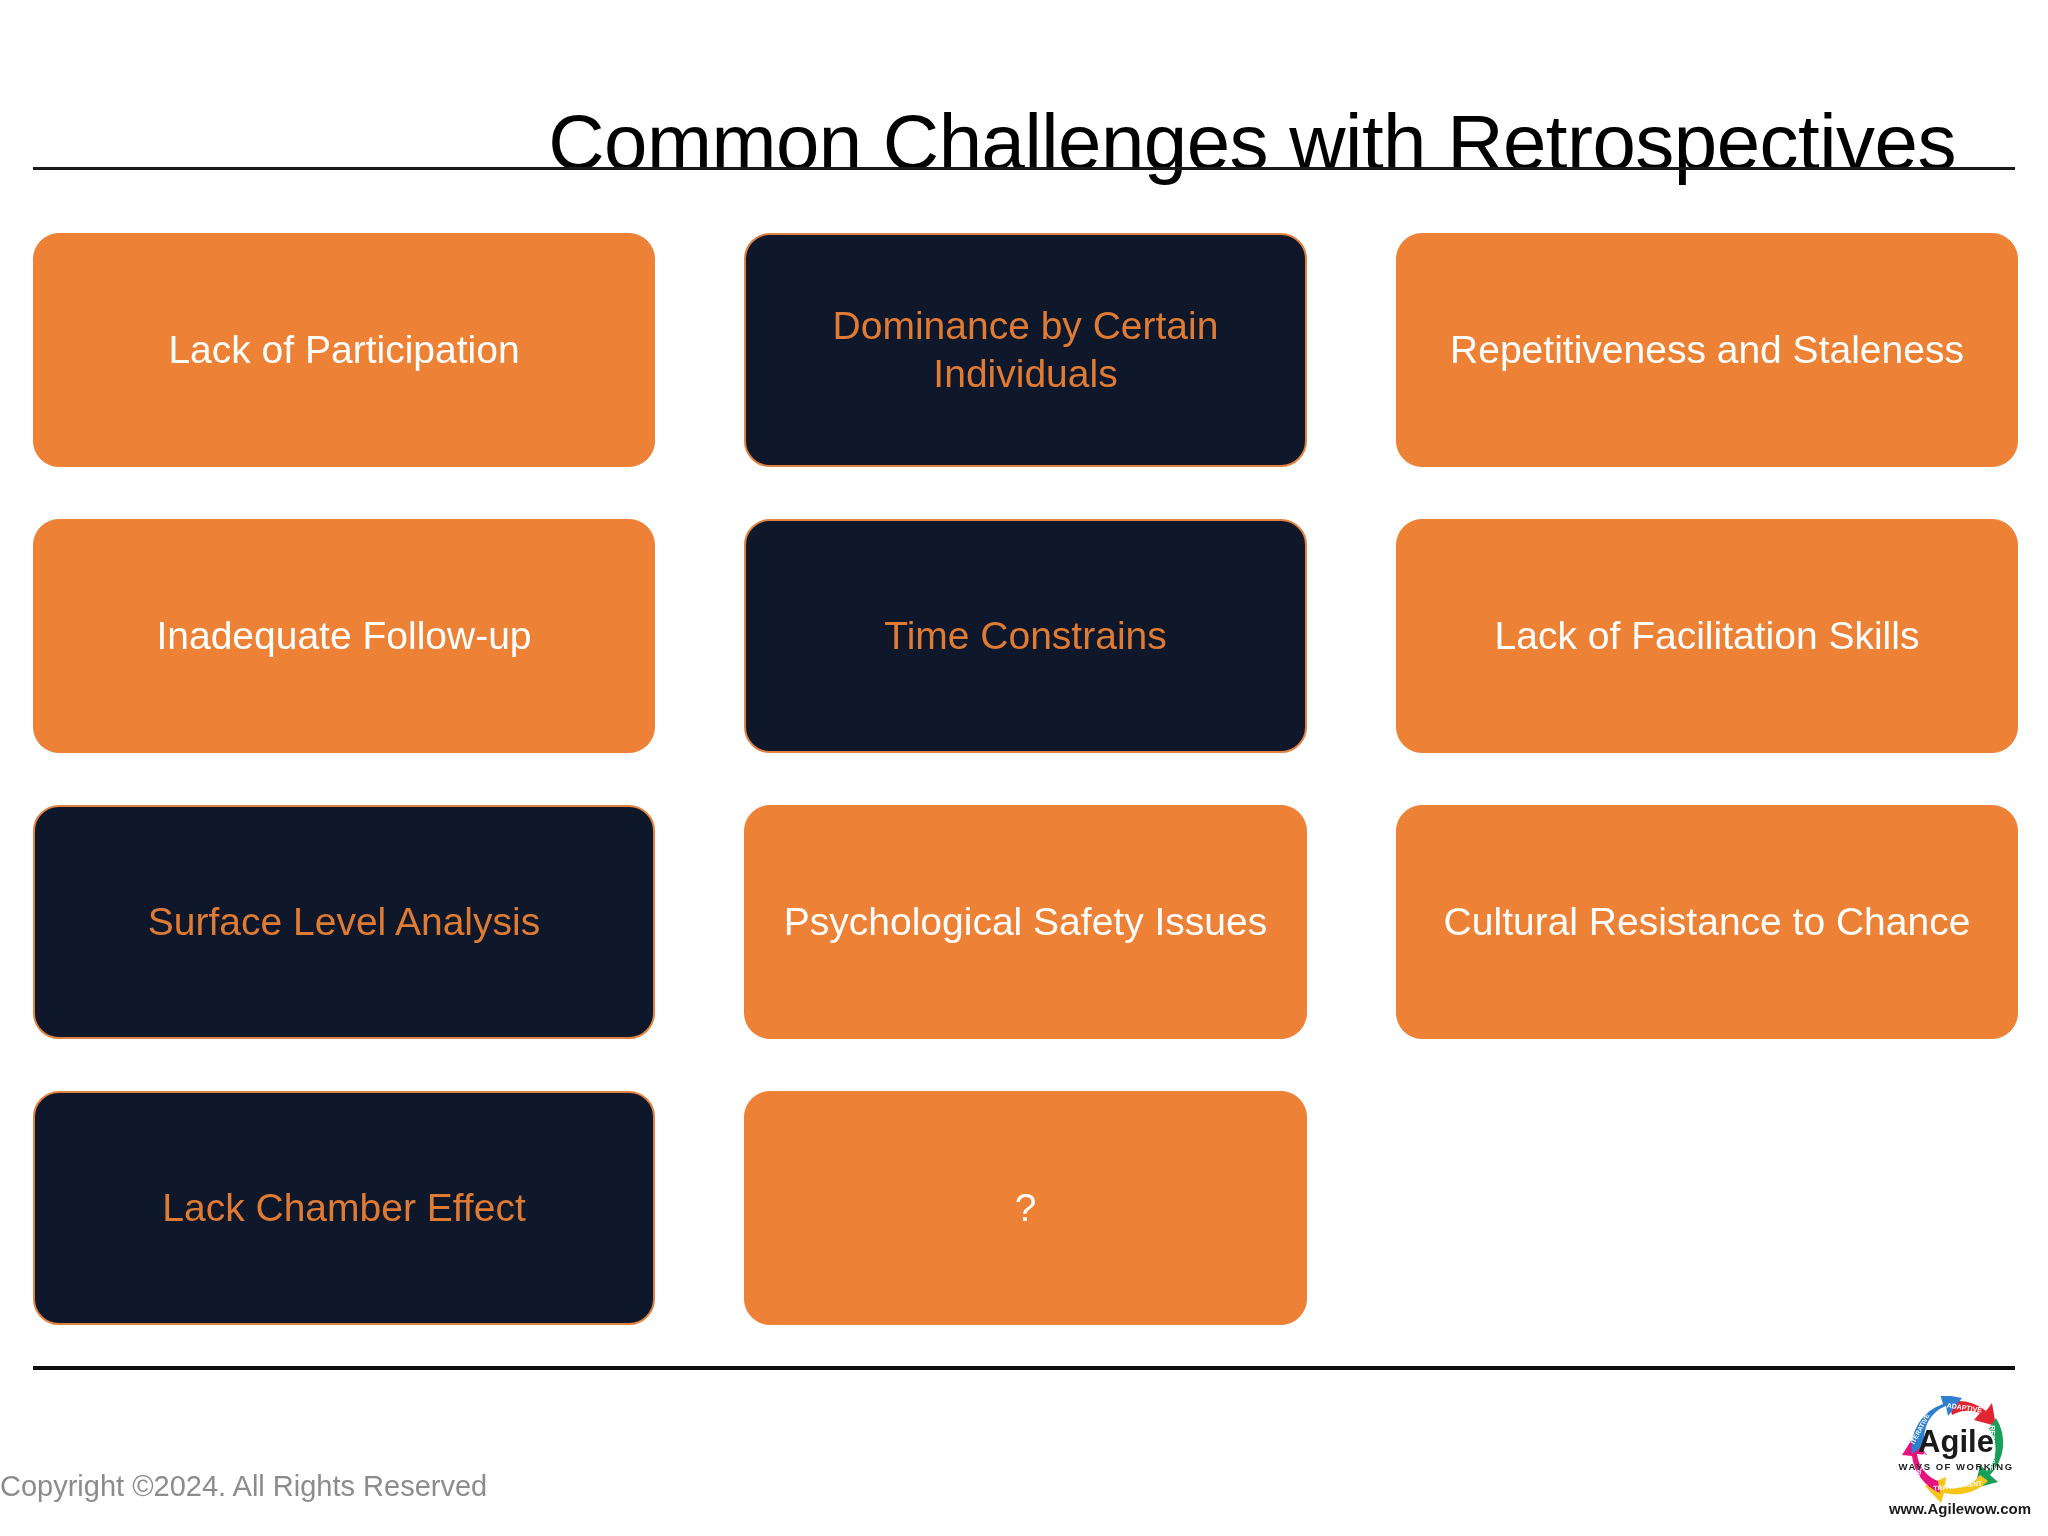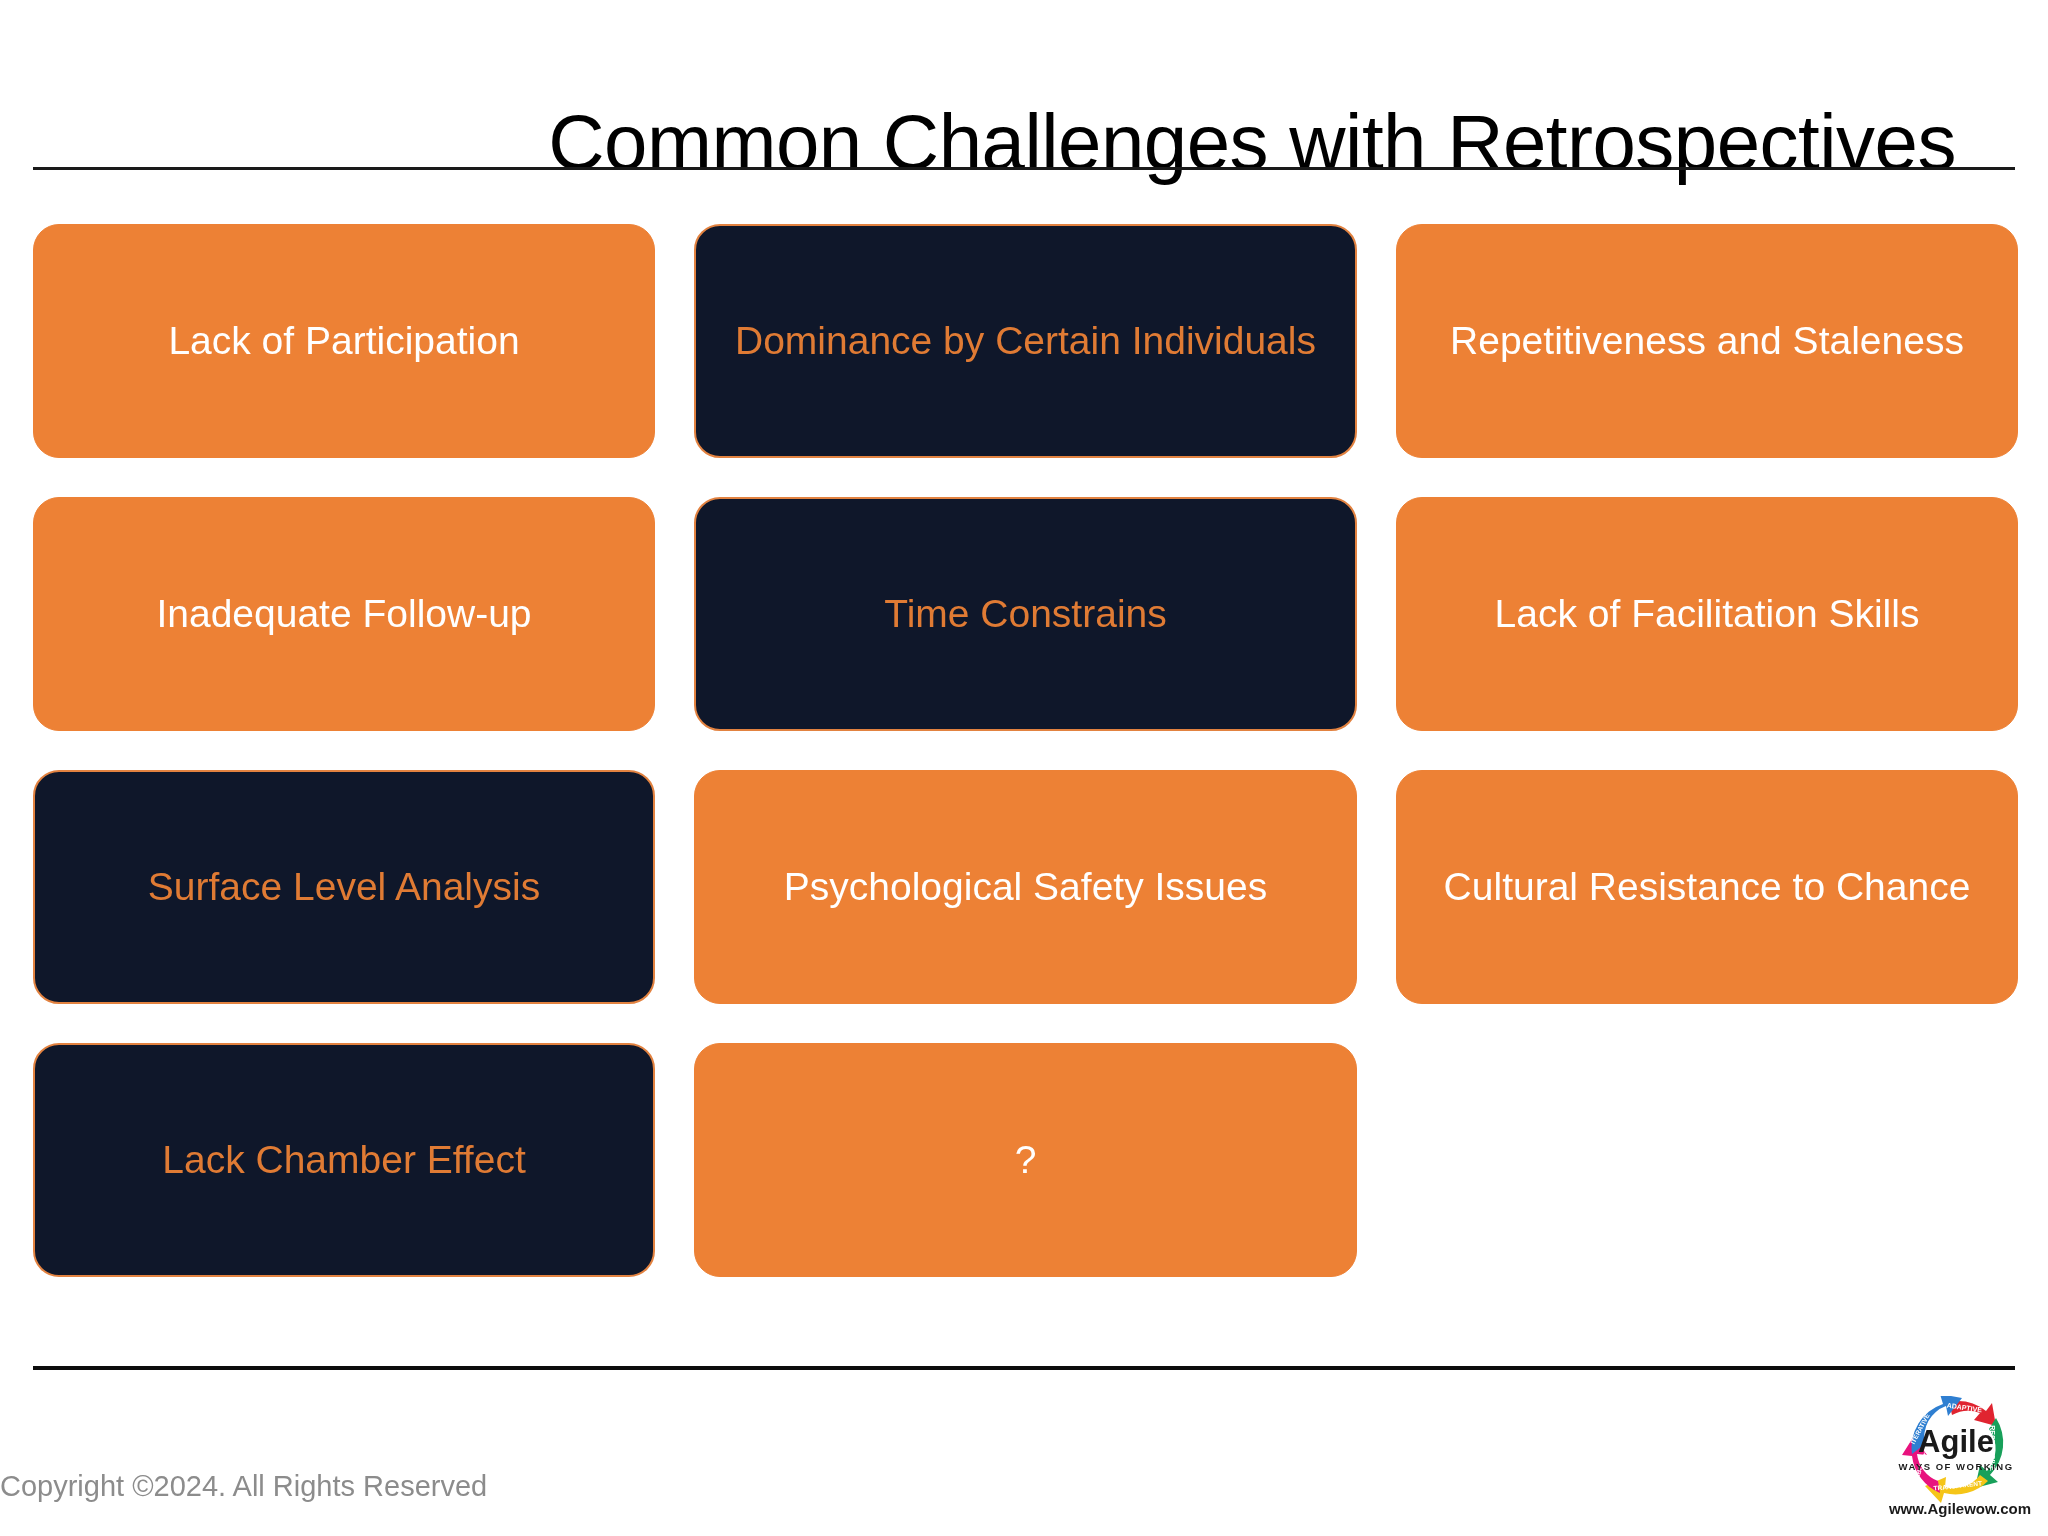--- a/index.html
+++ b/index.html
@@ -51,29 +51,28 @@
     top: 1366px;
     width: 1982px;
     height: 0;
     border-top: 4px solid #0d0d0d;
   }
 
   
   .grid {
     position: absolute;
     left: 33px;
-    top: 224px;
+    top: 233px;
     width: 1985px;
     height: 1110px;
     display: grid;
     grid-template-columns: 622px 1fr 622px;
     grid-template-rows: repeat(4, 234px);
     column-gap: 89px;
     row-gap: 52px;
-    gap: 39px;
   }
 
   .card {
     border-radius: 26px;
     display: flex;
     align-items: center;
     justify-content: center;
     text-align: center;
     padding: 10px 34px;
     box-sizing: border-box;

